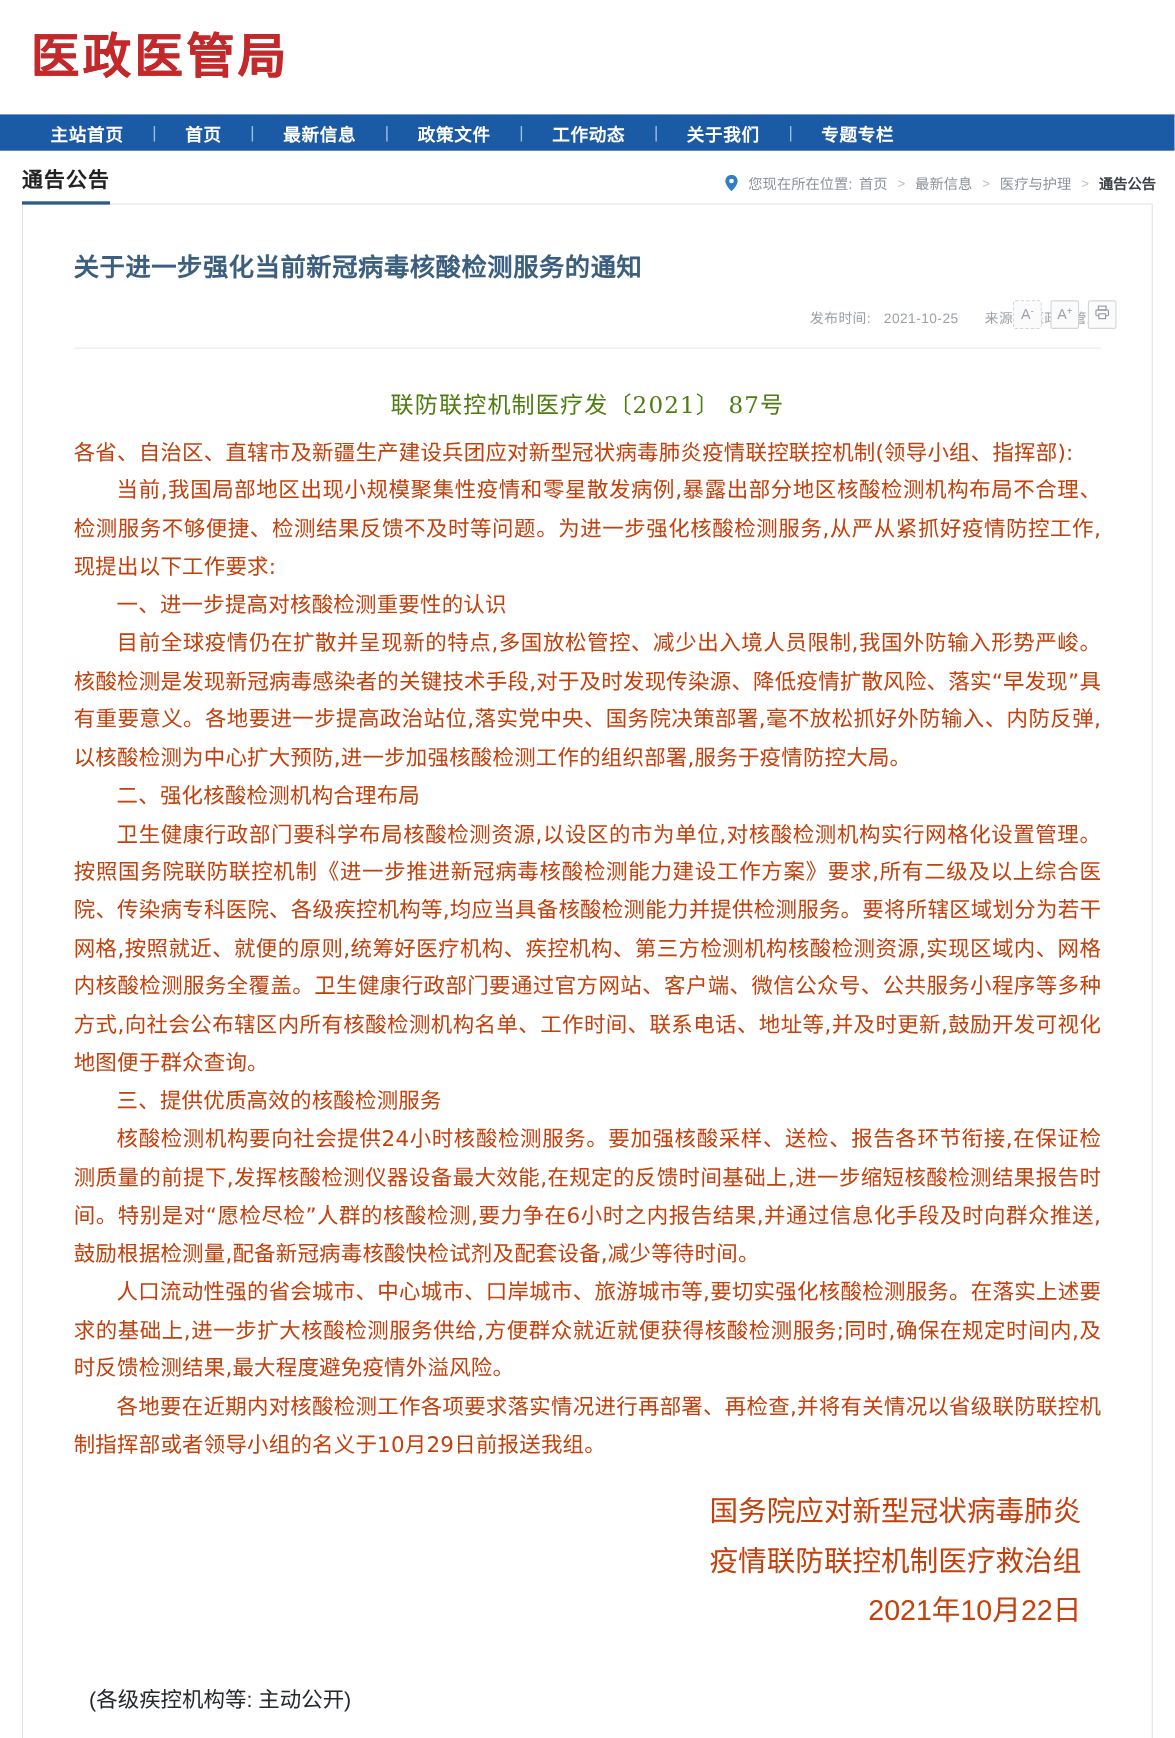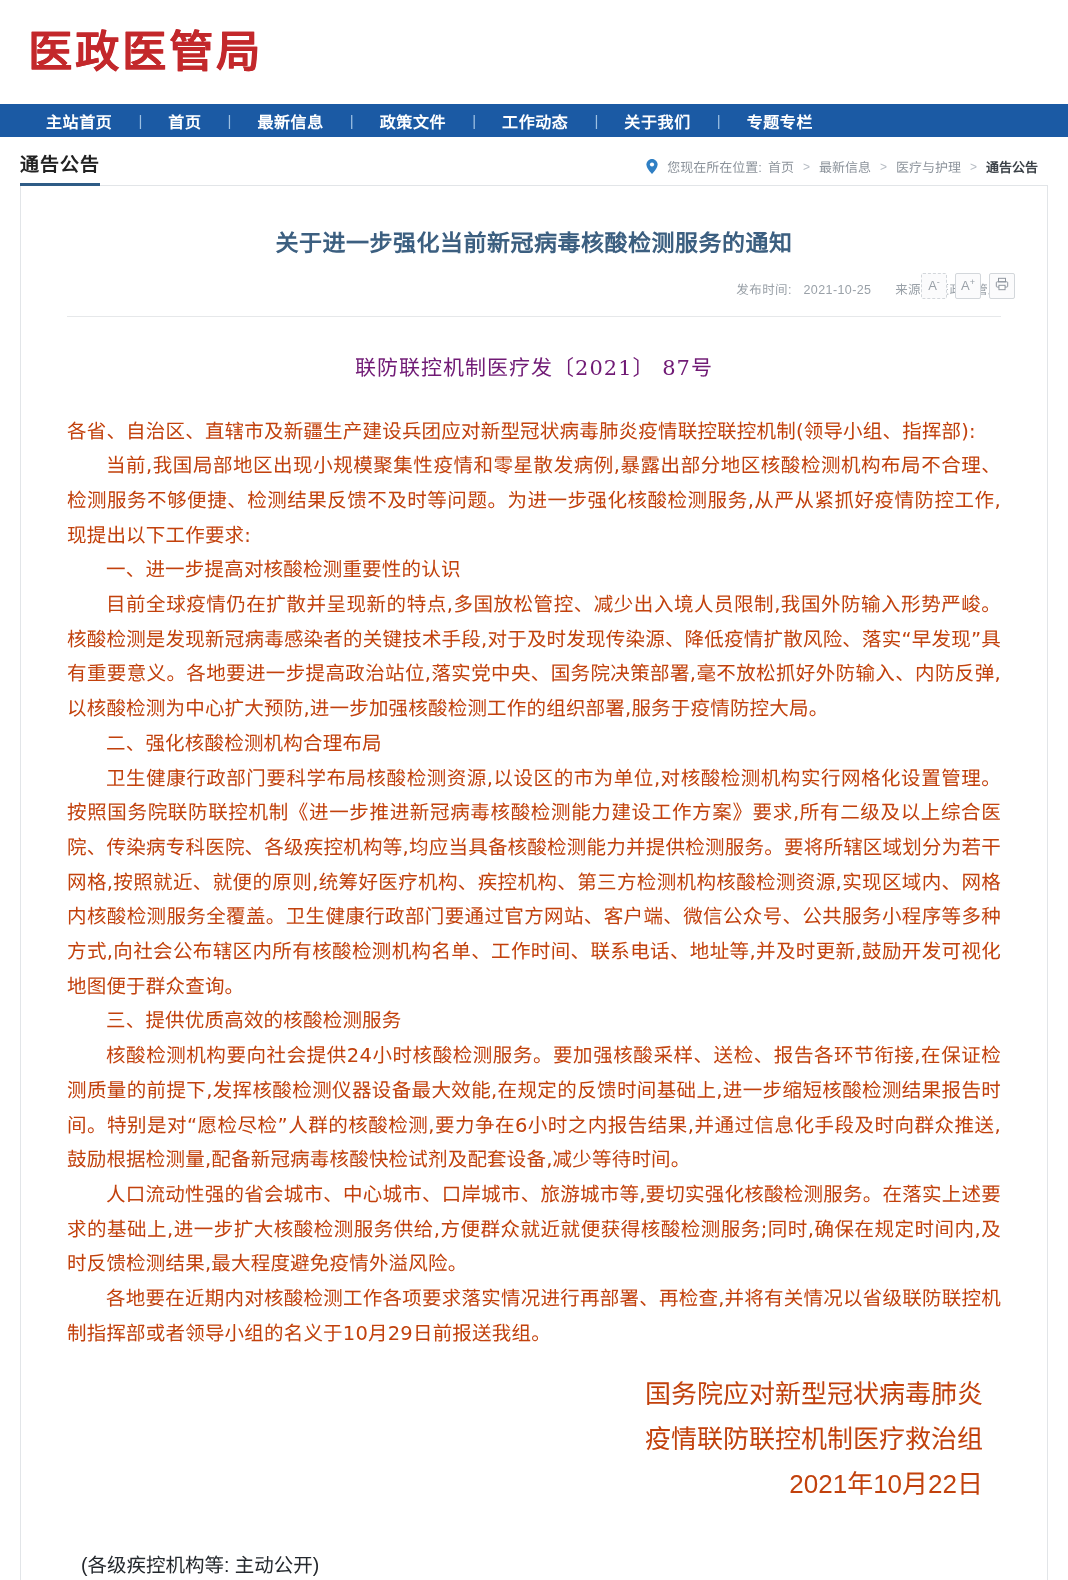--- a/index.html
+++ b/index.html
@@ -66,21 +66,21 @@
     font-size: 15px;
     user-select: none;
   }
 
   
   .crumb-row {
     height: 48px;
     display: flex;
     align-items: flex-end;
     justify-content: space-between;
-    padding: 0 30px 0 20px;
+    padding: 0 17px 0 20px;
   }
   .section-title {
     font-size: 19px;
     font-weight: bold;
     color: #222222;
     letter-spacing: 1px;
     padding-bottom: 7px;
     border-bottom: 3px solid #2f5c86;
     margin-bottom: -1px;
   }
@@ -106,21 +106,21 @@
 
   
   .article-card {
     margin: 0 20px;
     border: 1px solid #e2e5e8;
     background: #ffffff;
     min-height: 1370px;
     padding: 26px 46px 40px 46px;
   }
   .article-title {
-    text-align: center;
+    text-align: left;
     font-size: 23px;
     font-weight: bold;
     color: #3c5f80;
     letter-spacing: 0.5px;
     line-height: 1.5;
     margin: 14px 0 0 0;
   }
   .meta-row {
     position: relative;
     margin-top: 18px;
@@ -156,23 +156,23 @@
     cursor: pointer;
     border-radius: 2px;
   }
   .tool-btn.solid { border: 1px solid #d3d7db; }
   .tool-btn sup { font-size: 9px; }
 
   
   .doc-number {
     text-align: center;
     font-size: 21px;
-    color: #701a75;
+    color: #4d7c0f;
     letter-spacing: 1px;
-    margin: 34px 0 34px 0;
+    margin: 34px 0 14px 0;
     font-family: "DejaVu Serif", "Liberation Serif", serif;
   }
   .doc-body {
     font-size: 19.5px;
     line-height: 1.78;
     color: #c2410c;
     text-align: justify;
     font-family: "DejaVu Sans", "Liberation Sans", sans-serif;
     letter-spacing: 0.2px;
   }

